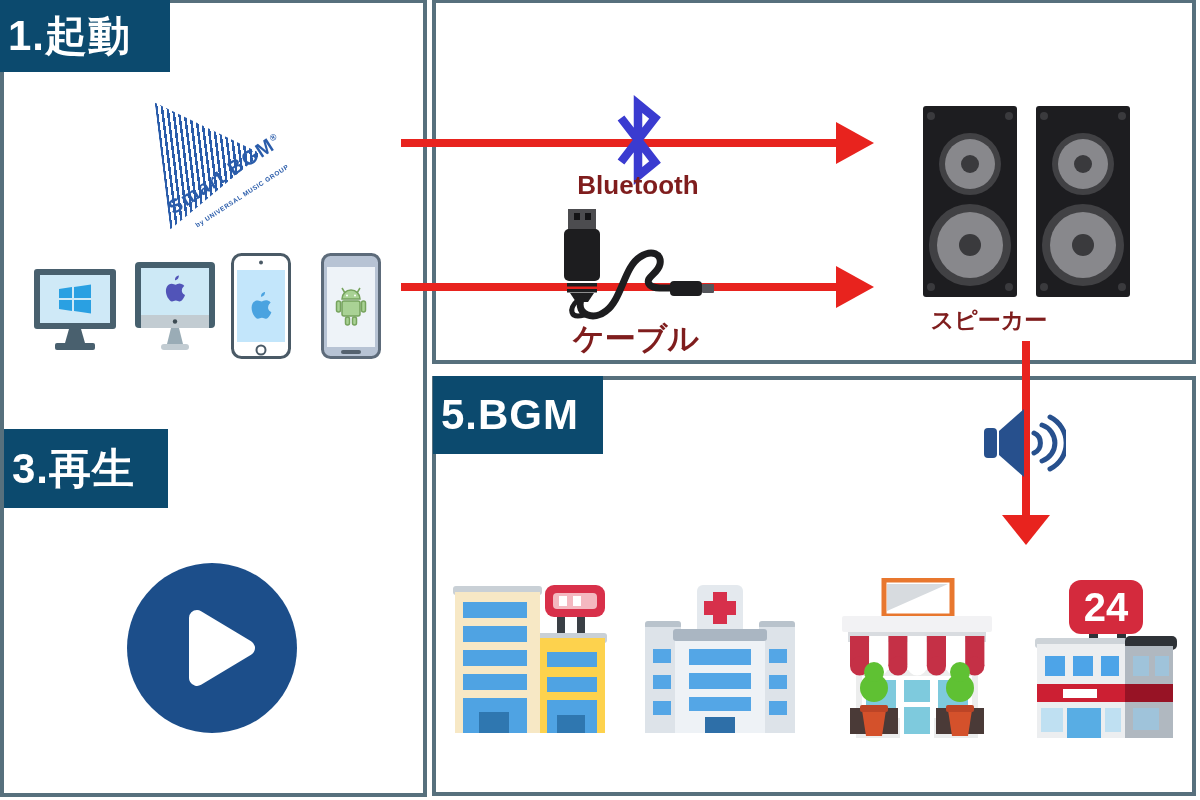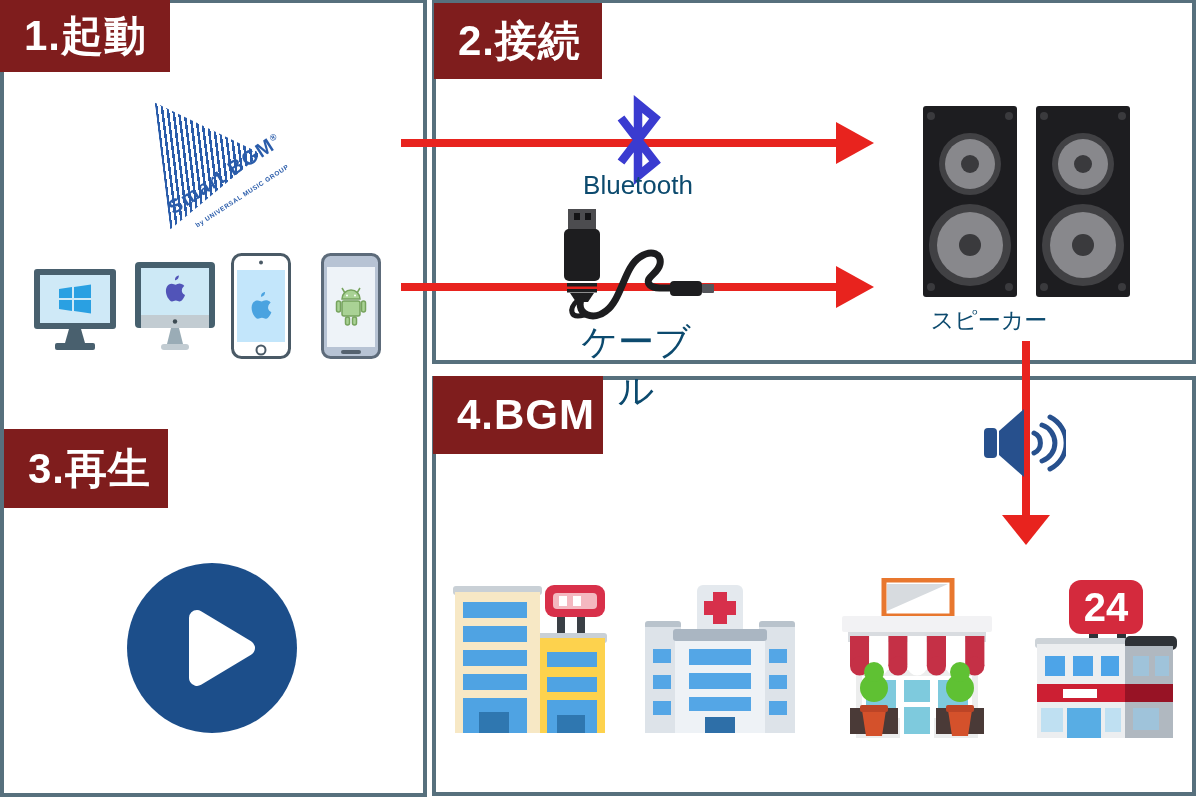--- a/index.html
+++ b/index.html
@@ -2,35 +2,35 @@
 <html><head>
 <meta charset="utf-8">
 <style>
   html,body{margin:0;padding:0;background:#fff;}
   .stage{position:relative;width:1200px;height:800px;background:#fff;overflow:hidden;
          font-family:"Liberation Sans","DejaVu Sans",sans-serif;}
   .panel{position:absolute;background:#fff;border:4px solid #57707d;box-sizing:border-box;z-index:1;}
   .panel-left{left:0;top:0;width:427px;height:797px;border-top-width:3px;}
   .panel-connect{left:432px;top:0;width:764px;height:364px;border-top-width:3px;}
   .panel-bgm{left:432px;top:376px;width:764px;height:420px;}
-  .step-label{position:absolute;background:#7f1d1d;color:#fff;font-weight:bold;font-size:42px;
-              display:flex;align-items:center;padding-left:24px;box-sizing:border-box;z-index:6;letter-spacing:1px;}
+  .step-label{position:absolute;background:#0c4a6e;color:#fff;font-weight:bold;font-size:42px;
+              display:flex;align-items:center;padding-left:8px;box-sizing:border-box;z-index:6;letter-spacing:1px;}
   .lbl1{left:0;top:0;width:170px;height:72px;}
   .lbl2{left:434px;top:3px;width:168px;height:76px;}
   .lbl3{left:4px;top:429px;width:164px;height:79px;text-align:right;}
   .lbl4{left:433px;top:376px;width:170px;height:78px;}
   
   .shaft-h{position:absolute;height:8px;background:#e8231e;z-index:2;}
   .head-right{position:absolute;width:0;height:0;border-top:21px solid transparent;
               border-bottom:21px solid transparent;border-left:38px solid #e8231e;z-index:2;}
   .shaft-v{position:absolute;width:8px;background:#e8231e;z-index:2;}
   .head-down{position:absolute;width:0;height:0;border-left:24px solid transparent;
              border-right:24px solid transparent;border-top:30px solid #e8231e;z-index:2;}
   .icon{position:absolute;z-index:3;}
-  .cap{position:absolute;z-index:3;color:#0c4a6e;font-weight:normal;text-align:center;}
+  .cap{position:absolute;z-index:3;color:#7f1d1d;font-weight:bold;text-align:center;}
   
   .logo{position:absolute;left:156px;top:90px;width:160px;height:150px;z-index:3;}
   .logo-tri{position:absolute;left:6px;top:6px;width:100px;height:128px;
             background:repeating-linear-gradient(90deg,#2a5caa 0 2.5px,rgba(42,92,170,0) 2.5px 5.5px);
             clip-path:polygon(0 0,100% 50%,0 100%);transform:rotate(-7deg);}
   .logo-title{position:absolute;left:14px;top:108px;color:#2a5caa;font-weight:bold;font-size:20px;
               letter-spacing:1.5px;transform:rotate(-33deg);transform-origin:left center;white-space:nowrap;}
   .logo-title .reg{font-size:9px;vertical-align:super;}
   .logo-sub{position:absolute;left:40px;top:132px;color:#2a5caa;font-weight:bold;font-size:6.5px;
             letter-spacing:.6px;transform:rotate(-33deg);transform-origin:left center;white-space:nowrap;}
@@ -58,23 +58,22 @@
           <circle cx="47" cy="139" r="11" fill="#3a3a3d"></circle>
       </g>
     </defs>
   </svg>
 
   <div class="panel panel-left"></div>
   <div class="panel panel-connect"></div>
   <div class="panel panel-bgm"></div>
 
   <div class="step-label lbl1">1.起動</div>
-  <div class="step-label lbl2">2.接続</div>
   <div class="step-label lbl3">3.再生</div>
-  <div class="step-label lbl4">4.BGM</div>
+  <div class="step-label lbl4">5.BGM</div>
 
   <div class="shaft-h" style="left:401px;top:139px;width:437px;"></div>
   <div class="head-right" style="left:836px;top:122px;"></div>
   <div class="shaft-h" style="left:401px;top:283px;width:437px;"></div>
   <div class="head-right" style="left:836px;top:266px;"></div>
   <div class="shaft-v" style="left:1022px;top:341px;height:176px;"></div>
   <div class="head-down" style="left:1002px;top:515px;"></div>
 
   <div class="logo">
     <div class="logo-tri"></div>
@@ -140,21 +139,21 @@
     <rect x="37" y="10" width="6" height="7" fill="#141416"></rect>
     <rect x="16" y="26" width="36" height="52" rx="5" fill="#1d1d1f"></rect>
     <rect x="19" y="80" width="30" height="3.5" fill="#1d1d1f"></rect>
     <rect x="19" y="86" width="30" height="3.5" fill="#1d1d1f"></rect>
     <polygon points="22,90 46,90 40,99 28,99" fill="#1d1d1f"></polygon>
     <path d="M30 97 C20 106 22 116 36 112" stroke="#1d1d1f" stroke-width="5" fill="none" stroke-linecap="round"></path>
     <path d="M33 96 C28 112 46 118 58 108 C74 96 76 64 92 54 C104 46 114 51 112 61 C110 71 97 74 101 81 C104 86 114 85 124 85" stroke="#1d1d1f" stroke-width="7" fill="none" stroke-linecap="round"></path>
     <rect x="122" y="78" width="32" height="15" rx="4" fill="#1d1d1f"></rect>
     <rect x="154" y="81" width="12" height="9" rx="1" fill="#54555a"></rect>
   </svg>
-  <div class="cap" style="left:572px;top:318px;width:128px;font-size:36px;">ケーブル</div>
+  <div class="cap" style="left:572px;top:318px;width:128px;font-size:31px;">ケーブル</div>
 
   <svg class="icon" style="left:923px;top:106px;" width="94" height="191" viewBox="0 0 94 191">
       <use href="#speakerbox"></use>
     </svg>
   <svg class="icon" style="left:1036px;top:106px;" width="94" height="191" viewBox="0 0 94 191">
       <use href="#speakerbox"></use>
     </svg>
   <div class="cap" style="left:924px;top:305px;width:130px;font-size:23px;">スピーカー</div>
 
   <svg class="icon" style="left:984px;top:404px;" width="82" height="78" viewBox="0 0 82 78">

